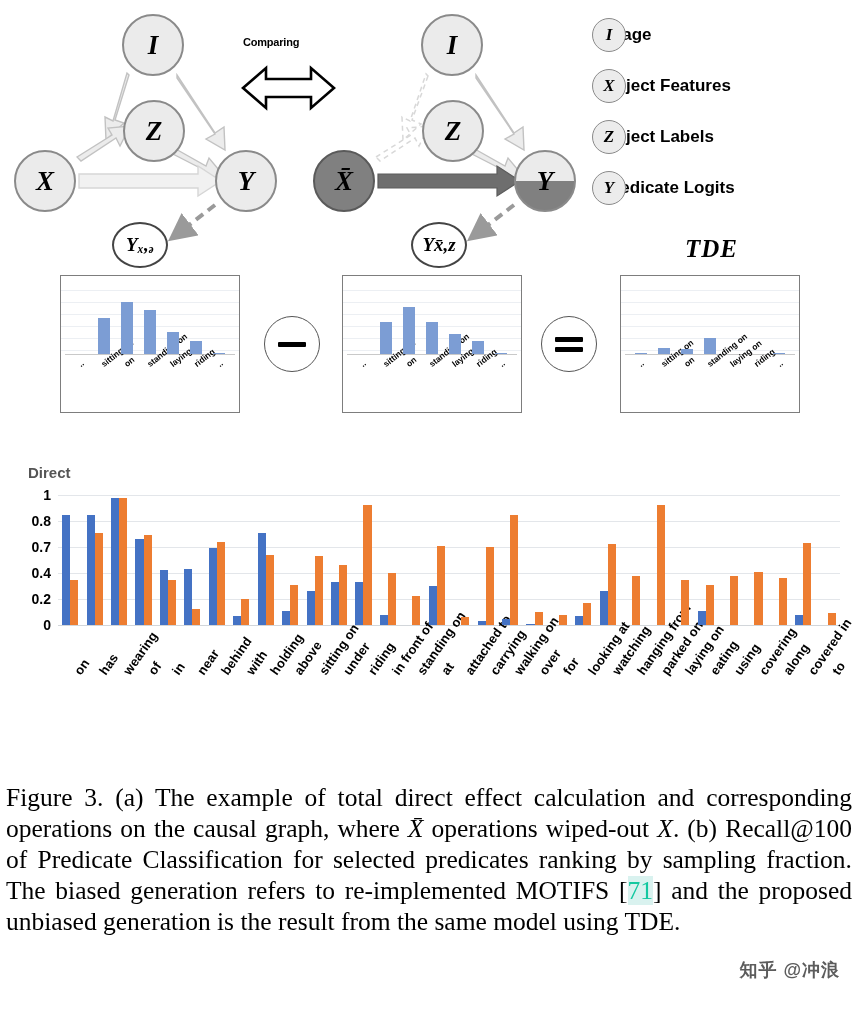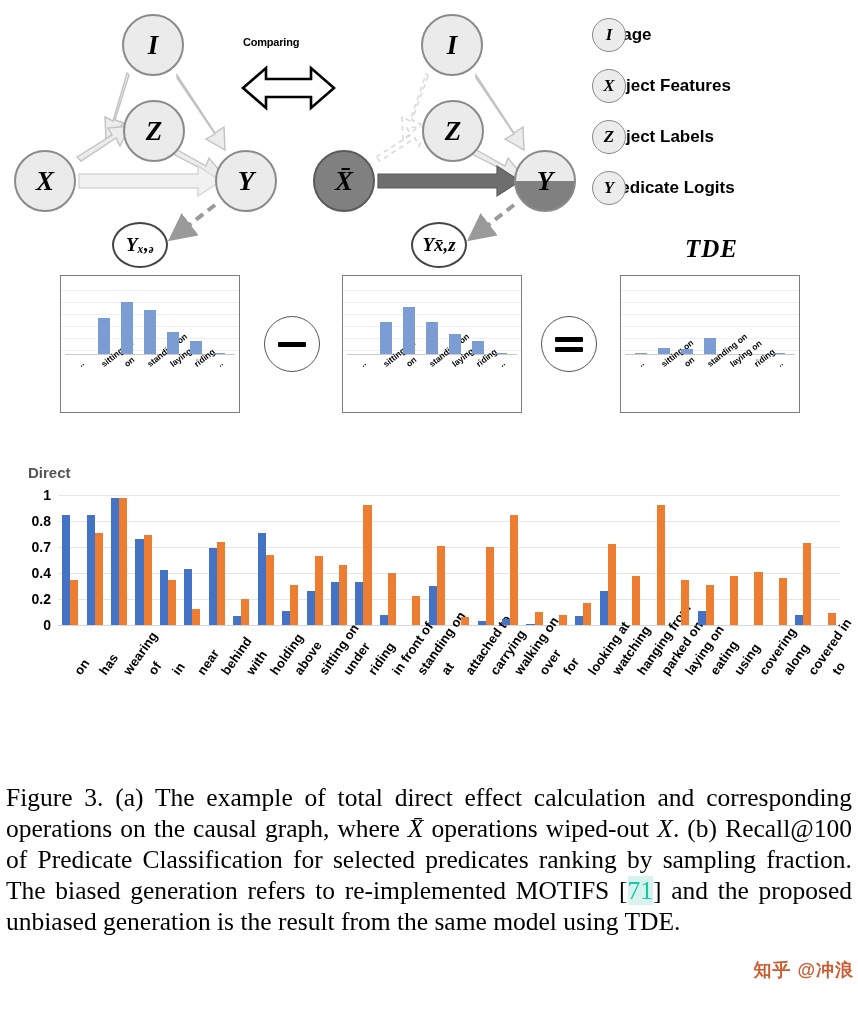--- a/index.html
+++ b/index.html
@@ -78,22 +78,22 @@
 
   
   #caption{
     position:absolute;left:6px;top:782px;width:846px;
     font-family:"Liberation Serif", serif;font-size:25.5px;line-height:31px;
     text-align:justify;
   }
   #caption .it{font-style:italic;}
   .cite{background:#d9f2ef;color:#14c8a0;}
   .wm{
-    position:absolute;right:4px;bottom:36px;font-size:18px;font-weight:700;
-    color:#c2410c;opacity:.85;letter-spacing:1px;
+    position:absolute;right:18px;bottom:36px;font-size:18px;font-weight:700;
+    color:#404040;opacity:.85;letter-spacing:1px;
   }
 </style>
 </head>
 <body>
 
 <div class="fig">
 
   <div id="panel-a">
 
     <svg width="858" height="290" style="position:absolute;left:0;top:0;">

